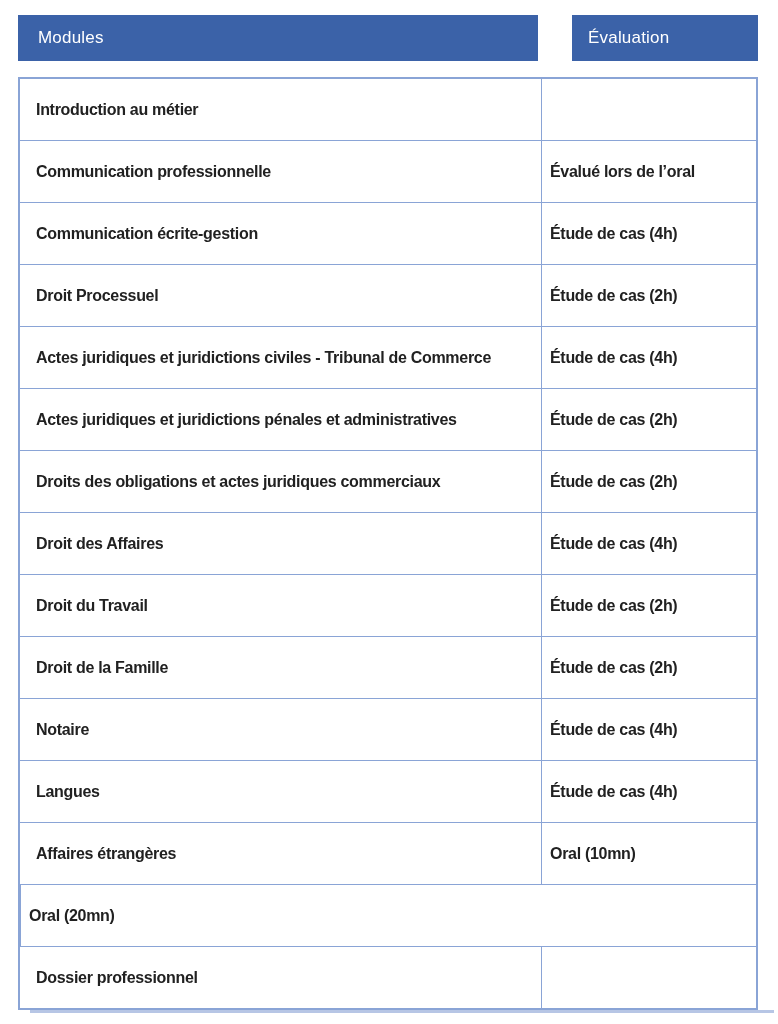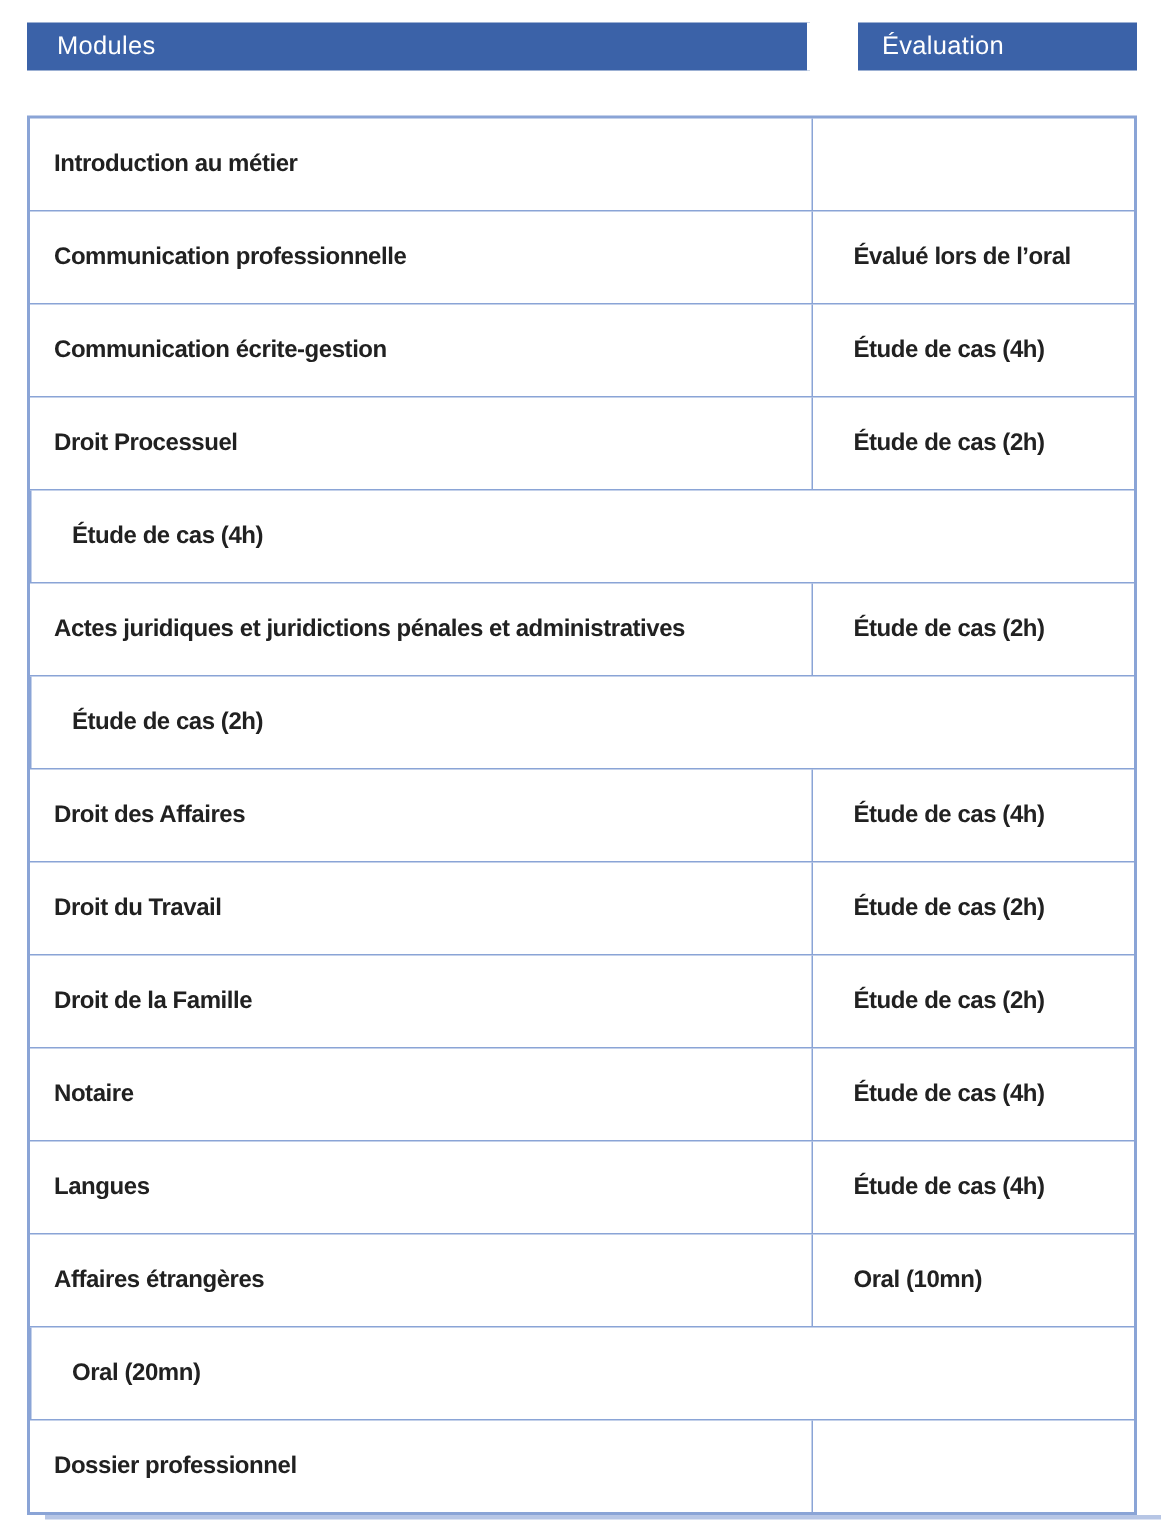--- a/index.html
+++ b/index.html
@@ -12,21 +12,21 @@
   }
   html,body{margin:0;padding:0;}
   body{
     width:778px;height:1024px;
     background:var(--page-bg);
     font-family:"Liberation Sans", sans-serif;
     position:relative;overflow:hidden;
   }
   .page{position:absolute;inset:0;}
   .header-row{
-    position:absolute;left:18px;top:15px;width:740px;height:32px;
+    position:absolute;left:18px;top:15px;width:740px;height:46px;
     display:flex;
   }
   .hcell{
     box-sizing:border-box;display:flex;align-items:center;
     background:var(--header-bg);color:var(--header-text);
     font-size:17px;font-weight:400;letter-spacing:.2px;
   }
   .hcell-modules{width:522px;padding-left:20px;border-right:2px solid #fff;}
   .hcell-eval{flex:1;padding-left:16px;margin-left:32px;}
   .tbody{
@@ -38,21 +38,21 @@
     display:flex;height:62px;box-sizing:border-box;
     border-top:1px solid var(--border);
   }
   .trow:first-child{border-top:none;height:61px;}
   .cell{
     display:flex;align-items:center;box-sizing:border-box;
     color:var(--text);font-size:16px;font-weight:700;
     letter-spacing:-0.3px;white-space:nowrap;overflow:hidden;
   }
   .cell-module{width:521px;padding-left:16px;padding-right:6px;}
-  .cell-eval{flex:1;border-left:1px solid var(--border);padding-left:27px;padding-right:4px;}
+  .cell-eval{flex:1;border-left:1px solid var(--border);padding-left:8px;padding-right:4px;}
   .bottom-strip{
     position:absolute;left:30px;top:1010px;width:744px;height:3px;
     background:var(--strip);
   }
 </style>
 </head>
 <body>
 
 <div class="page">
 
@@ -76,29 +76,31 @@
     <div class="cell cell-module">Communication écrite-gestion</div>
     <div class="cell cell-eval">Étude de cas (4h)</div>
   </div>
 
   <div class="trow">
     <div class="cell cell-module">Droit Processuel</div>
     <div class="cell cell-eval">Étude de cas (2h)</div>
   </div>
 
   <div class="trow">
+    <div class="cell cell-module">Actes juridiques et juridictions civiles - Tribunal de Commerce</div>
     <div class="cell cell-eval">Étude de cas (4h)</div>
   </div>
 
   <div class="trow">
     <div class="cell cell-module">Actes juridiques et juridictions pénales et administratives</div>
     <div class="cell cell-eval">Étude de cas (2h)</div>
   </div>
 
   <div class="trow">
+    <div class="cell cell-module">Droits des obligations et actes juridiques commerciaux</div>
     <div class="cell cell-eval">Étude de cas (2h)</div>
   </div>
 
   <div class="trow">
     <div class="cell cell-module">Droit des Affaires</div>
     <div class="cell cell-eval">Étude de cas (4h)</div>
   </div>
 
   <div class="trow">
     <div class="cell cell-module">Droit du Travail</div>

